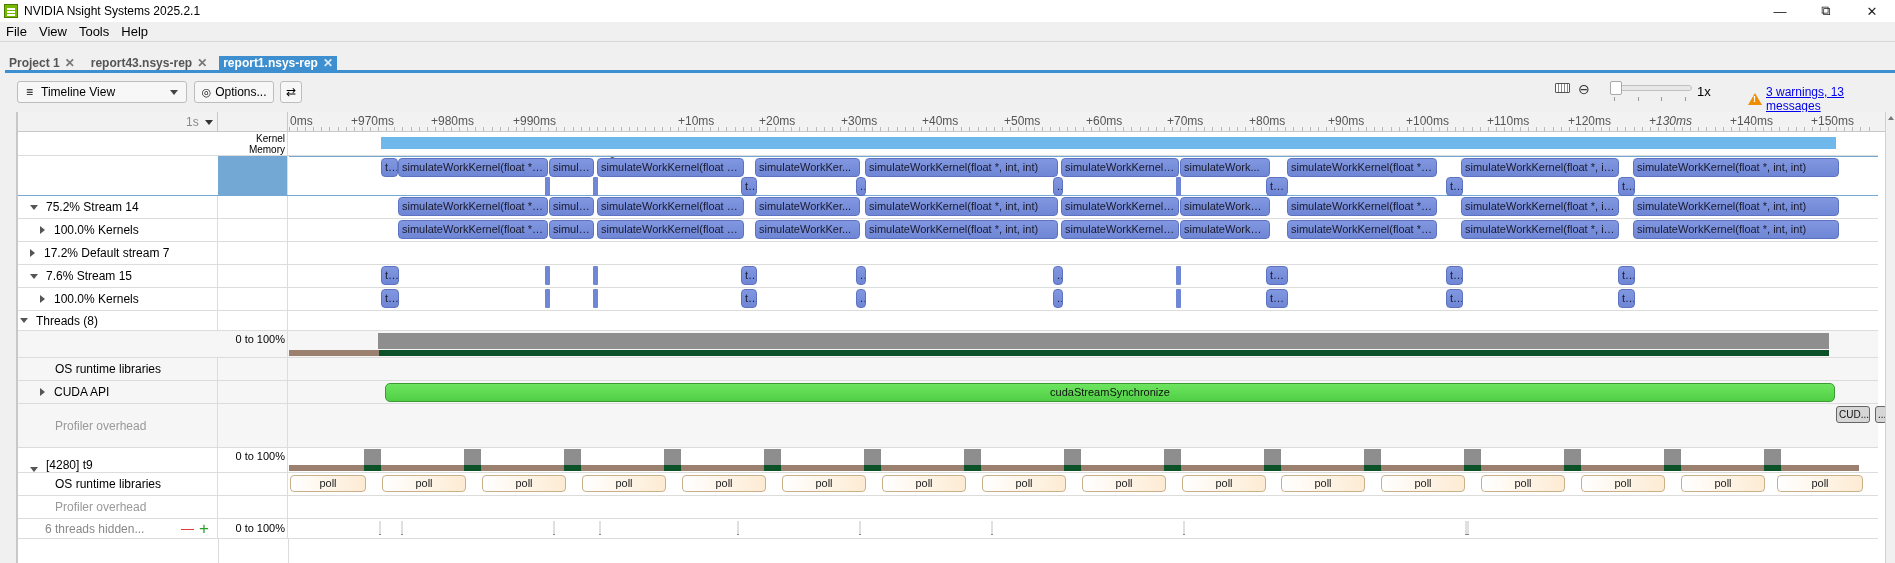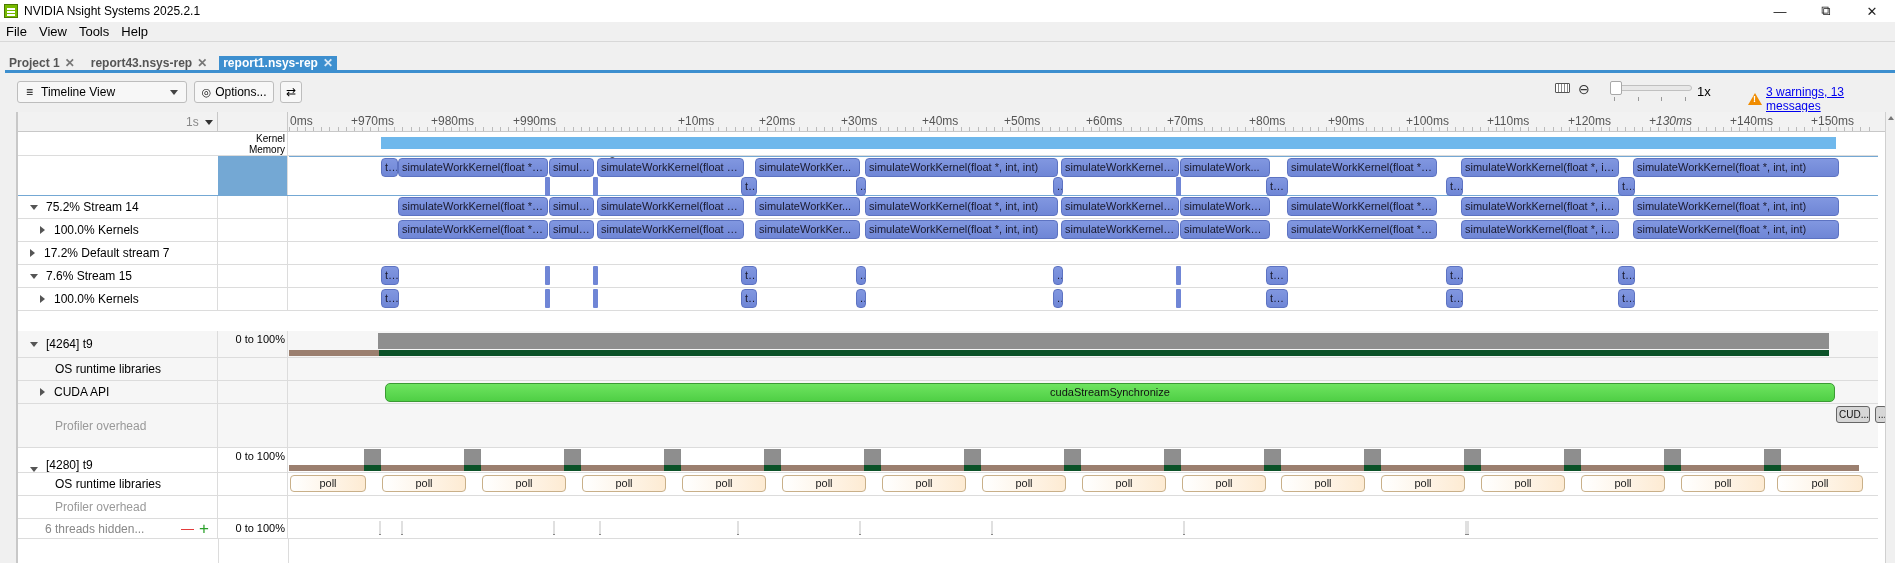--- a/index.html
+++ b/index.html
@@ -274,26 +274,30 @@
         <div class="k" style="left: 452px; width: 16px; top: 1px;">t...</div>
         <div class="k" style="left: 567px; width: 10px; top: 1px;">...</div>
         <div class="k" style="left: 764px; width: 10px; top: 1px;">...</div>
         <div class="kthin" style="left: 887px; width: 5px; top: 1px;"></div>
         <div class="k" style="left: 977px; width: 22px; top: 1px;">ti...</div>
         <div class="k" style="left: 1157px; width: 17px; top: 1px;">t...</div>
         <div class="k" style="left: 1329px; width: 17px; top: 1px;">t...</div>
       </div>
   </div>
 
+  <div class="row" style="top:199px;height:20px;">
+    <div class="lbl" style="padding-left:2px;">
+        <span class="tri-down"></span>
+        <span>Threads (8)</span>
+      </div>
+    <div class="c2"></div>
+    <div class="lane"></div>
+  </div>
 
   <div class="row gray" style="top:219px;height:27px;">
-    <div class="lbl" style="padding-left:12px;">
-        <span class="tri-down"></span>
-        <span>[4264] t9</span>
-      </div>
     <div class="c2" style="padding-top:2px;">0 to 100%</div>
     <div class="lane">
       <div class="grey-block" style="left:89px;top:2px;width:1451px;height:16px;"></div>
       <div class="brown-strip" style="left:0;top:19px;width:90px;"></div>
       <div class="green-strip" style="left:90px;top:19px;width:1450px;"></div>
     </div>
   </div>
   <div class="row gray" style="top:246px;height:23px;">
     <div class="lbl" style="padding-left:37px;">
         <span>OS runtime libraries</span>

